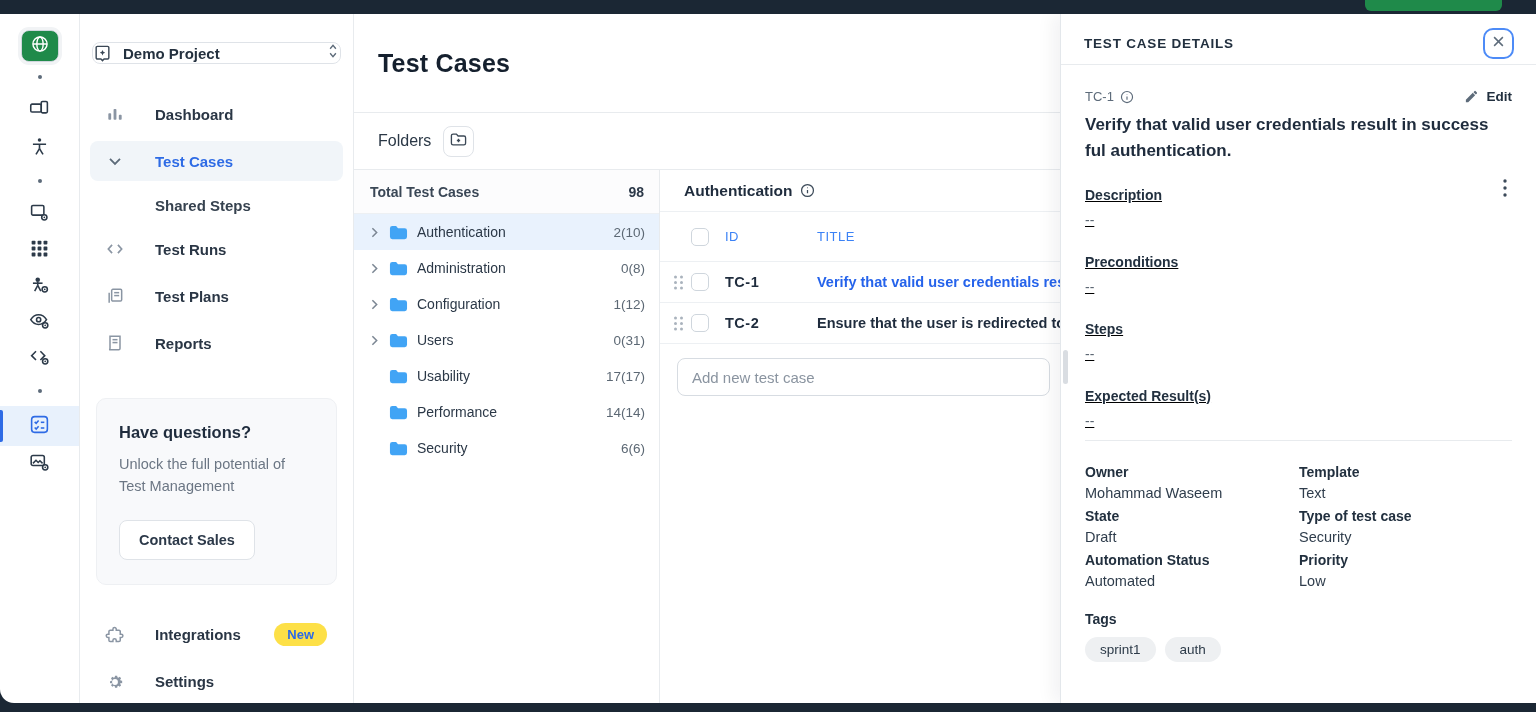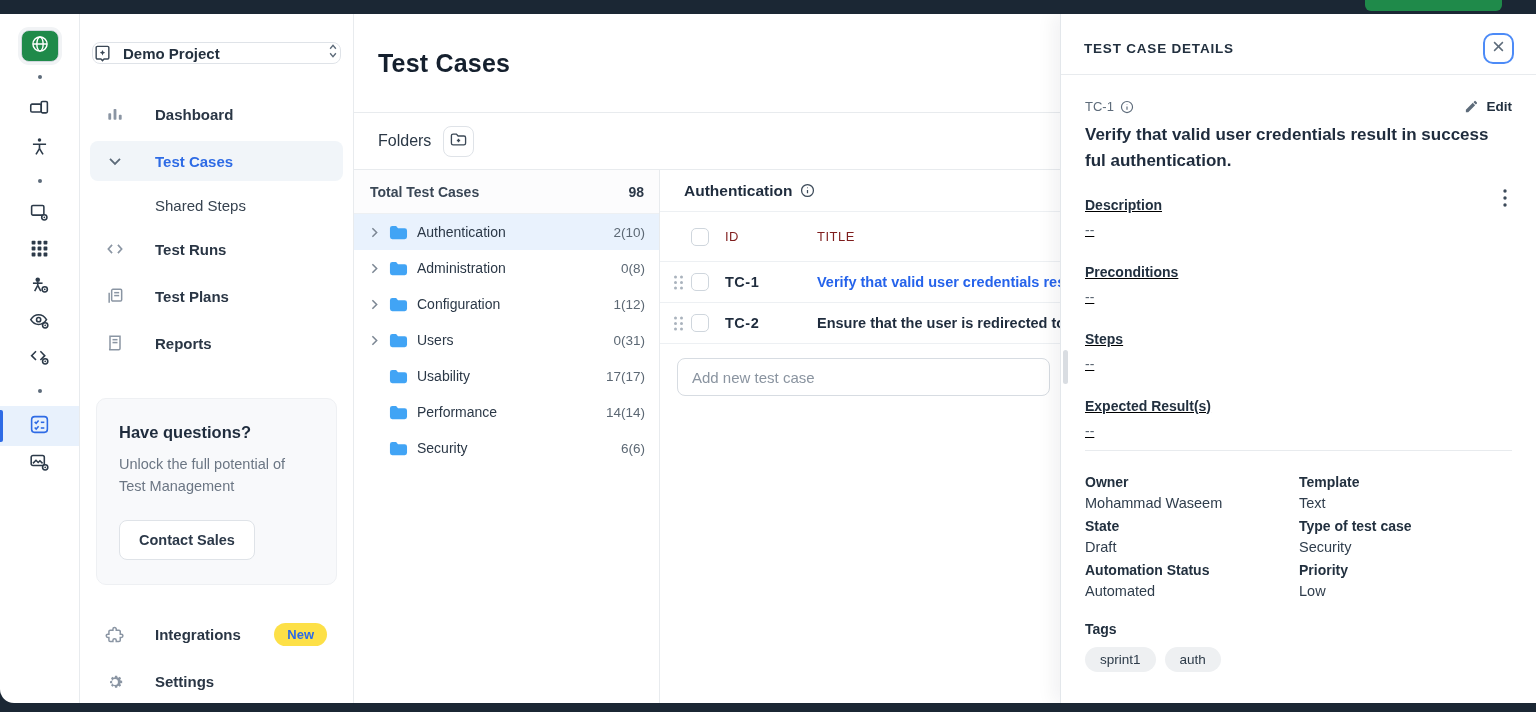--- a/index.html
+++ b/index.html
@@ -27,21 +27,21 @@
   .project-name { font-size:15px; font-weight:600; color:#24313f; flex:1; }
   .updown { color:#5d6b7a; }
   .nav { margin-top:30px; }
   .nav-item { height:40px; margin:0 10px 7px 10px; border-radius:8px; display:flex; align-items:center; padding-left:14px; gap:29px; cursor:pointer; }
   .nav-item .nicon { width:22px; height:22px; color:#8a95a3; display:flex; align-items:center; justify-content:center; }
   .nav-item .nicon svg { width:20px; height:20px; }
   .nav-label { font-size:15px; font-weight:700; color:#2a3645; }
   .nav-item.active { background:#f1f5f9; }
   .nav-item.active .nav-label { color:#2e6be5; }
   .nav-item.child { height:34px; }
-  .nav-item.child .nav-label { font-weight:400; color:#36424f; }
+  .nav-item.child .nav-label { font-weight:700; color:#36424f; }
   .promo { margin:28px 16px 0 16px; background:#f8f9fb; border:1px solid #eef0f3; border-radius:10px; padding:24px 22px; }
   .promo-title { font-size:16.5px; font-weight:700; color:#1f2c3d; }
   .promo-body { margin-top:11px; font-size:14.5px; line-height:1.55; color:#6b7684; width:180px; }
   .promo-btn { margin-top:22px; display:inline-block; background:#fff; border:1px solid #dfe3e8; border-radius:8px; padding:11px 19px; font-size:14.5px; font-weight:600; color:#2c3949; cursor:pointer; }
   .side-footer { margin-top:30px; }
   .badge-new { margin-left:auto; margin-right:16px; background:#fde047; color:#2a6ae8; font-size:13px; font-weight:600; padding:4px 13px; border-radius:999px; }
 
   
   .main { flex:1 1 auto; min-width:0; display:flex; flex-direction:column; position:relative; background:#fff; }
   .main-header { height:99px; border-bottom:1px solid #e8ebee; display:flex; align-items:center; padding-left:24px; flex:0 0 99px; }
@@ -59,37 +59,37 @@
   .f-chev { width:17px; height:17px; color:#7c8794; margin-right:6px; flex:0 0 17px; }
   .f-chev.empty { visibility:hidden; }
   .folder-ic { width:19px; height:17px; color:#41a4f5; margin-right:9px; }
   .folder-name { font-size:14px; font-weight:500; color:#2b3847; }
   .folder-count { margin-left:auto; font-size:13.5px; color:#5c6874; }
 
   .table-col { flex:1; min-width:0; }
   .section-head { height:42px; border-bottom:1px solid #edf0f3; display:flex; align-items:center; gap:7px; padding-left:24px; }
   .section-title { font-size:15.5px; font-weight:700; color:#1f2c3d; }
   .info-ic { width:15px; height:15px; color:#3c4a59; }
-  .cols-row { height:50px; border-bottom:1px solid #edf0f3; display:flex; align-items:center; padding-left:31px; color:#7f1d1d; font-size:13px; letter-spacing:0.5px; }
+  .cols-row { height:50px; border-bottom:1px solid #edf0f3; display:flex; align-items:center; padding-left:31px; color:#3b82f6; font-size:13px; letter-spacing:0.5px; }
   .cb { width:18px; height:18px; border:1.5px solid #cfd6dd; border-radius:5px; background:#fff; flex:0 0 18px; cursor:pointer; }
   .cell-id { width:93px; padding-left:16px; flex:0 0 93px; }
   .cell-title { flex:1; min-width:0; padding-left:15px; white-space:nowrap; overflow:hidden; }
   .case-row { height:41px; border-bottom:1px solid #edf0f3; display:flex; align-items:center; padding-left:12px; }
   .drag { width:13px; height:17px; color:#aab3bd; margin-right:6px; flex:0 0 13px; cursor:grab; }
   .row-id { font-size:14.5px; font-weight:600; color:#1f2c3d; letter-spacing:0.5px; }
   .row-title { font-size:14.5px; font-weight:600; color:#1f2c3d; }
   .row-title.link { color:#2563eb; cursor:pointer; }
   .add-row { margin:14px 0 0 17px; }
   .add-input { width:calc(100% - 10px); height:38px; border:1px solid #d7dce2; border-radius:8px; padding:0 14px; font-size:15px; color:#2b3846; font-family:"Liberation Sans", sans-serif; outline:none; }
   .add-input::placeholder { color:#8a94a0; }
 
   
   .panel { width:476px; flex:0 0 476px; border-left:1px solid #e3e7eb; box-shadow:-8px 0 16px rgba(16,24,40,0.05); position:relative; background:#fff; }
   .scroll-thumb { position:absolute; left:2px; top:336px; width:5px; height:34px; border-radius:3px; background:#d9dde2; }
-  .panel-head { height:61px; border-bottom:1px solid #e8ebee; display:flex; align-items:center; justify-content:space-between; padding:8px 22px 0 23px; }
+  .panel-head { height:51px; border-bottom:1px solid #e8ebee; display:flex; align-items:center; justify-content:space-between; padding:8px 22px 0 23px; }
   .panel-title { font-size:13.5px; font-weight:700; letter-spacing:0.8px; color:#22303f; }
   .close-btn { width:31px; height:31px; border:2px solid #4d8bf7; border-radius:10px; background:#fff; color:#5d6b7a; display:flex; align-items:center; justify-content:center; cursor:pointer; }
   .panel-body { padding:24px 24px 0 24px; position:relative; }
   .case-id-row { display:flex; align-items:center; justify-content:space-between; }
   .case-id { font-size:13px; font-weight:500; color:#5d6b7a; display:flex; align-items:center; gap:6px; }
   .case-id .info-ic { color:#5d6b7a; width:14px; height:14px; }
   .edit-btn { display:flex; align-items:center; gap:8px; font-size:13.5px; font-weight:600; color:#22303f; cursor:pointer; }
   .edit-btn svg { width:15px; height:15px; color:#5d6b7a; }
   .case-title { margin-top:8px; width:408px; font-size:17px; font-weight:600; line-height:26px; color:#1f2c3d; word-break:break-all; }
   .kebab { position:absolute; right:22px; top:112px; width:18px; height:22px; color:#3c4a59; cursor:pointer; }

